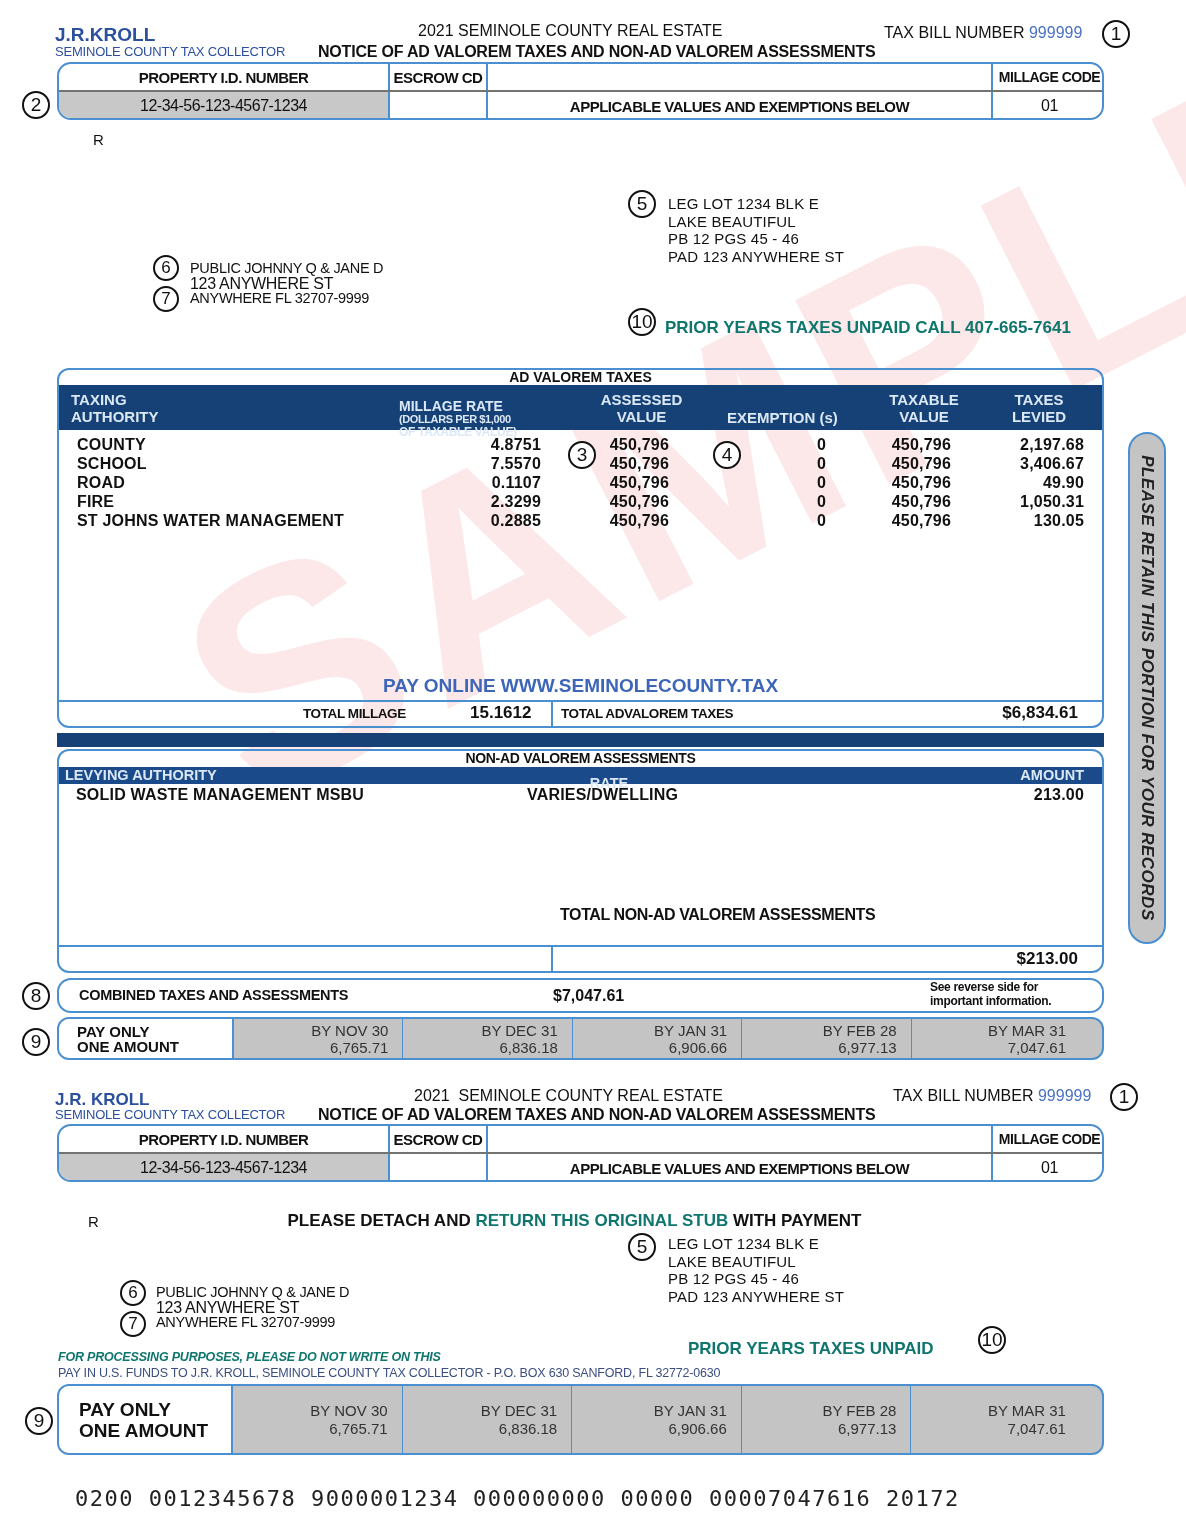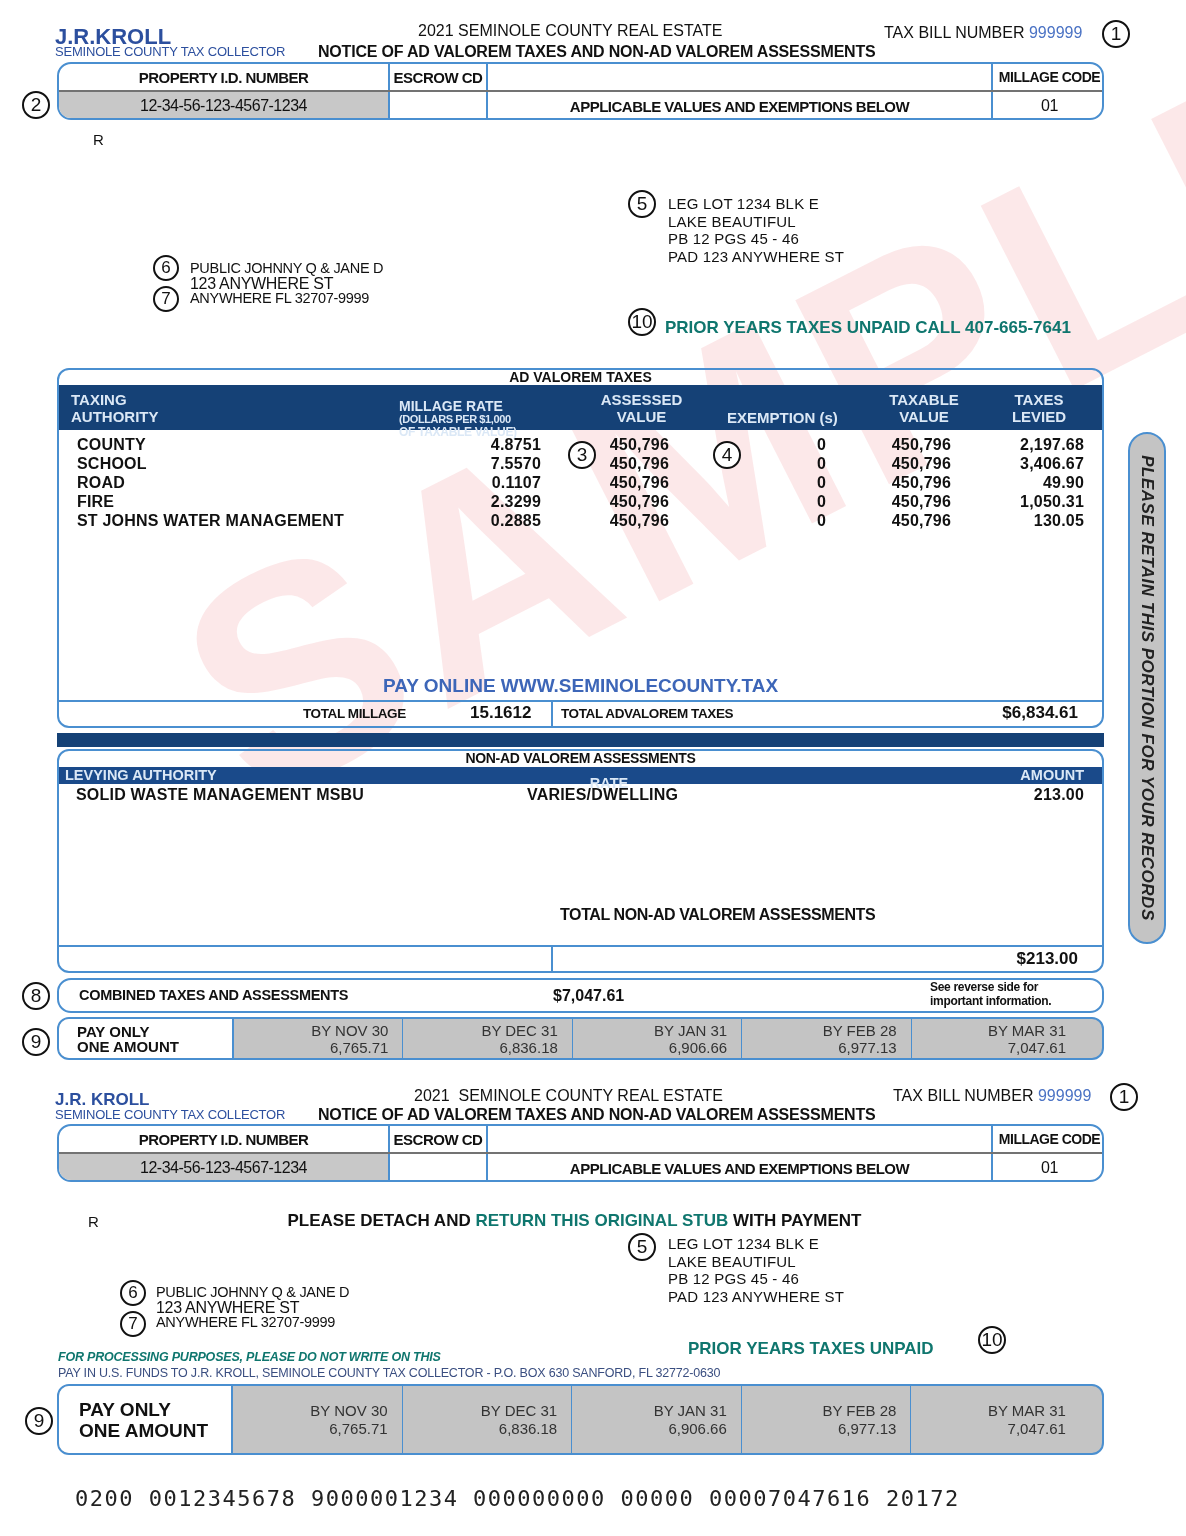--- a/index.html
+++ b/index.html
@@ -50,21 +50,21 @@
   .pay-box .opt { flex: 1; border-right: 1px solid #4a8fd0; text-align: right; display: flex; flex-direction: column; justify-content: center; color: #333; }
   .pay-box .opt:last-child { border-right: none; }
 
   .micr { position: absolute; font-family: "DejaVu Sans Mono", monospace; font-size: 22px; letter-spacing: 1.5px; color: #222; }
 </style>
 </head>
 <body>
 
 <div class="watermark">SAMPLE</div>
 
-<div class="abs bold blue-t" style="left:55px;top:24px;font-size:22px;">J.R.KROLL</div>
+<div class="abs bold blue-t" style="left:55px;top:24px;font-size:19px;">J.R.KROLL</div>
 <div class="abs blue-t" style="left:55px;top:44px;font-size:13px;letter-spacing:-0.2px;">SEMINOLE COUNTY TAX COLLECTOR</div>
 <div class="abs" style="left:418px;top:22px;font-size:16px;">2021 SEMINOLE COUNTY REAL ESTATE</div>
 <div class="abs bold" style="left:318px;top:43px;font-size:16px;letter-spacing:-0.2px;">NOTICE OF AD VALOREM TAXES AND NON-AD VALOREM ASSESSMENTS</div>
 <div class="abs" style="left:884px;top:24px;font-size:16px;">
   <span>TAX BILL NUMBER</span>
   <span class="link-blue">999999</span>
 </div>
 <div class="circ" style="left:1102px;top:20px;">1</div>
 
 <div class="hdr-box" style="left:57px;top:62px;width:1047px;height:58px;">

